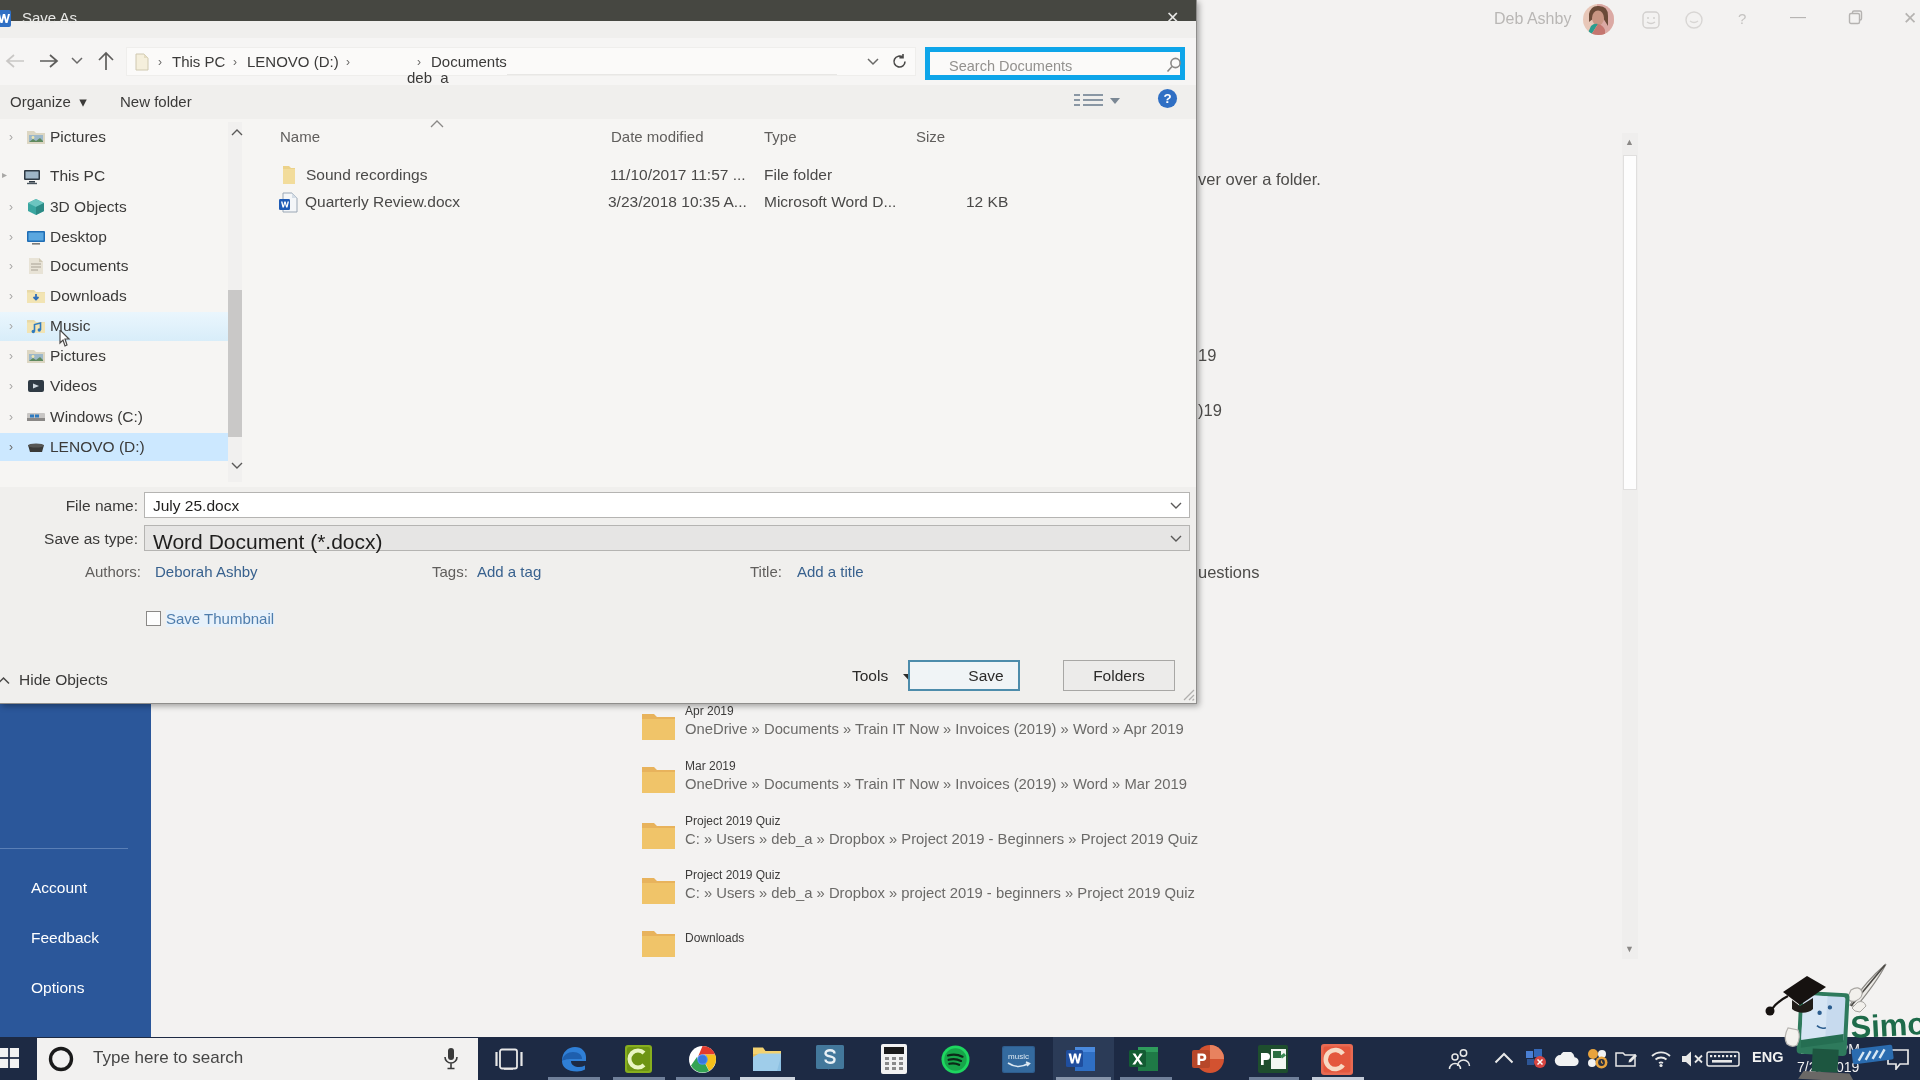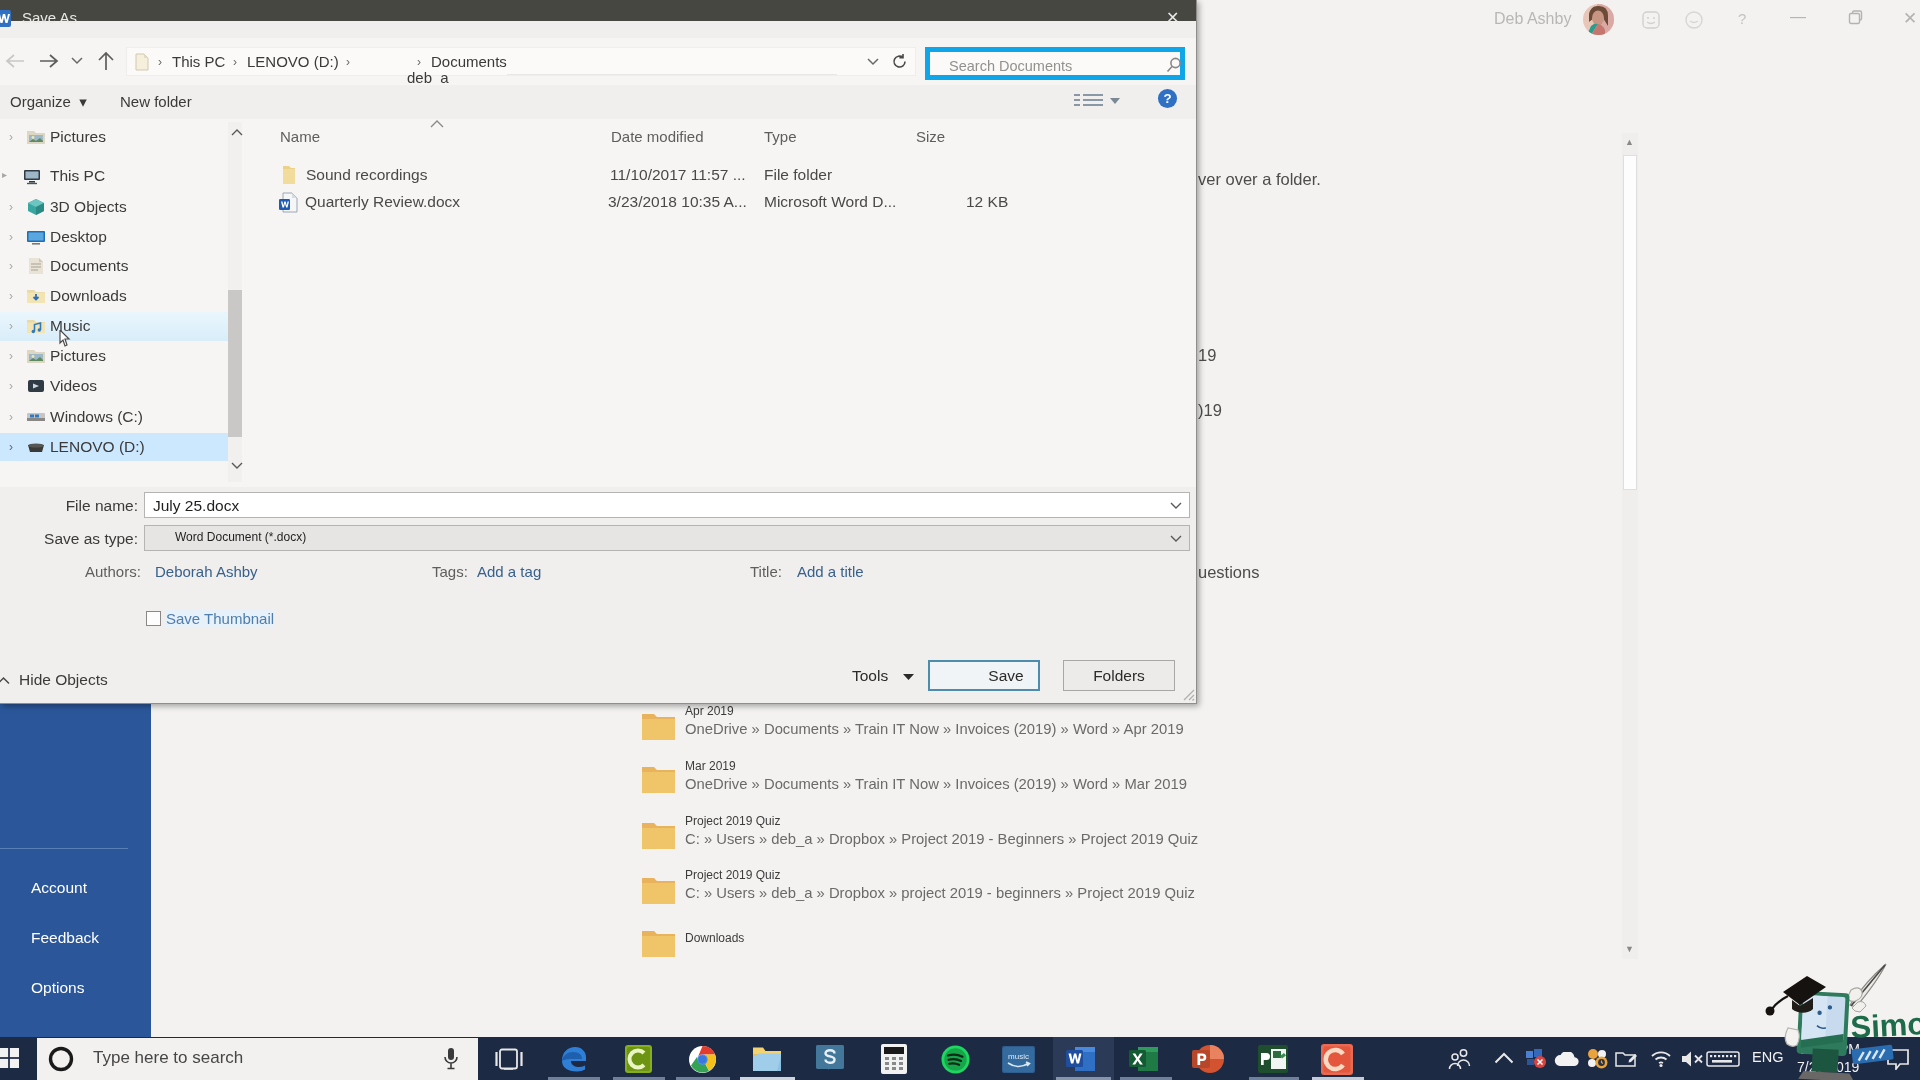--- a/index.html
+++ b/index.html
@@ -373,42 +373,42 @@
   <div id="form">
     <span class="flabel" style="left:38px;top:497px;">File name:</span>
     <div id="fname">
         <span class="abs" style="left:8px;top:4px;font-size:15.5px;color:#1f1e1d;">July 25.docx</span>
       <svg class="abs" style="left:1025px;top:9px;" width="12" height="8" viewBox="0 0 12 8">
           <path d="M1 1 l5 5 5 -5" stroke="#5a5958" stroke-width="1.4" fill="none"></path>
         </svg>
       </div>
     <span class="flabel" style="left:38px;top:530px;">Save as type:</span>
     <div id="ftype">
-        <span class="abs" style="left:8px;top:4px;font-size:12px;color:#1f1e1d;margin-left:22px;">Word Document (*.docx)</span>
+        <span class="abs" style="left:8px;top:4px;font-size:21px;color:#1f1e1d;">Word Document (*.docx)</span>
       <svg class="abs" style="left:1025px;top:9px;" width="12" height="8" viewBox="0 0 12 8">
           <path d="M1 1 l5 5 5 -5" stroke="#5a5958" stroke-width="1.4" fill="none"></path>
         </svg>
       </div>
     <span class="abs" style="left:85px;top:563px;color:#605e5c;font-size:15px;">Authors:</span>
     <span class="abs" style="left:155px;top:563px;color:#38618e;font-size:15px;">Deborah Ashby</span>
     <span class="abs" style="left:432px;top:563px;color:#605e5c;font-size:15px;">Tags:</span>
     <span class="abs" style="left:477px;top:563px;color:#38618e;font-size:15px;">Add a tag</span>
     <span class="abs" style="left:750px;top:563px;color:#605e5c;font-size:15px;">Title:</span>
     <span class="abs" style="left:797px;top:563px;color:#38618e;font-size:15px;">Add a title</span>
     <div class="abs" style="left:146px;top:611px;width:15px;height:15px;background:#fdfdfd;border:1px solid #8a8886;"></div>
     <span class="abs" style="left:166px;top:610px;color:#4f7dac;font-size:15px;background:#e7f1fa;">Save Thumbnail</span>
     <svg class="abs" style="left:-3px;top:676px;" width="13" height="9" viewBox="0 0 13 9">
         <path d="M1 7.5 l5.5 -5.5 5.5 5.5" stroke="#4a4948" stroke-width="1.5" fill="none"></path>
       </svg>
     <span class="abs" style="left:19px;top:671px;color:#3b3a39;font-size:15.5px;">Hide Objects</span>
     <span class="abs" style="left:852px;top:667px;color:#2b2a29;font-size:15.5px;">Tools</span>
     <svg class="abs" style="left:903px;top:673px;" width="11" height="8" viewBox="0 0 11 8">
         <path d="M0 1 h11 l-5.5 6z" fill="#2b2a29"></path>
       </svg>
-    <div class="btn" style="left:928px;width:112px;background:#f0f4f6;border:2px solid #4d8cab;line-height:27px;padding-left:44px;">Save</div>
+    <div class="btn" style="left:908px;width:112px;background:#f0f4f6;border:2px solid #4d8cab;line-height:27px;padding-left:44px;">Save</div>
     <div class="btn" style="left:1063px;width:112px;background:#eceBea;border:1px solid #a8a7a5;line-height:29px;">Folders</div>
     <svg class="abs" style="left:1182px;top:688px;" width="13" height="13" viewBox="0 0 13 13">
         <path d="M12 2 l-10 10 M12 7 l-5 5 M12 11 l-1.5 1.5" stroke="#b0afad" stroke-width="1.3"></path>
       </svg>
   </div>
 </div>
 
 <div class="abs" id="taskbar">
   <svg class="abs" style="left:-1px;top:11px;" width="20" height="20" viewBox="0 0 23 23">
       <rect x="0" y="0" width="10.5" height="10.5" fill="#f2f2f2"></rect>
@@ -585,21 +585,21 @@
         <rect x="4" y="4" width="2.2" height="2.2"></rect>
         <rect x="8" y="4" width="2.2" height="2.2"></rect>
         <rect x="12" y="4" width="2.2" height="2.2"></rect>
         <rect x="16" y="4" width="2.2" height="2.2"></rect>
         <rect x="20" y="4" width="2.2" height="2.2"></rect>
         <rect x="24" y="4" width="2.2" height="2.2"></rect>
         <rect x="28" y="4" width="2.2" height="2.2"></rect>
         <rect x="6" y="9" width="20" height="2.6"></rect>
       </g>
     </svg>
-  <span class="abs" style="left:1752px;top:12px;color:#f2f2f2;font-size:14.5px;">ENG</span>
+  <span class="abs" style="left:1752px;top:12px;color:#f2f2f2;font-size:14.5px;font-weight:bold;">ENG</span>
   <span class="abs" style="left:1800px;top:4px;color:#f2f2f2;font-size:14px;">10:41 PM</span>
   <span class="abs" style="left:1797px;top:22px;color:#f2f2f2;font-size:14px;">7/25/2019</span>
   <svg class="abs" style="left:1886px;top:11px;" width="24" height="22" viewBox="0 0 24 22">
       <path d="M2 2 h20 v14 h-8 l-4 5 v-5 h-8z" fill="none" stroke="#e8e8e8" stroke-width="1.7"></path>
     </svg>
 </div>
 
 <svg class="abs" id="watermark" style="left:1750px;top:950px;" width="170" height="130" viewBox="0 0 170 130">
 
   <text x="101" y="88" font-size="31" font-weight="bold" fill="#1e6b4a" font-family="Liberation Sans" transform="rotate(-3 101 88)">Simo</text>

